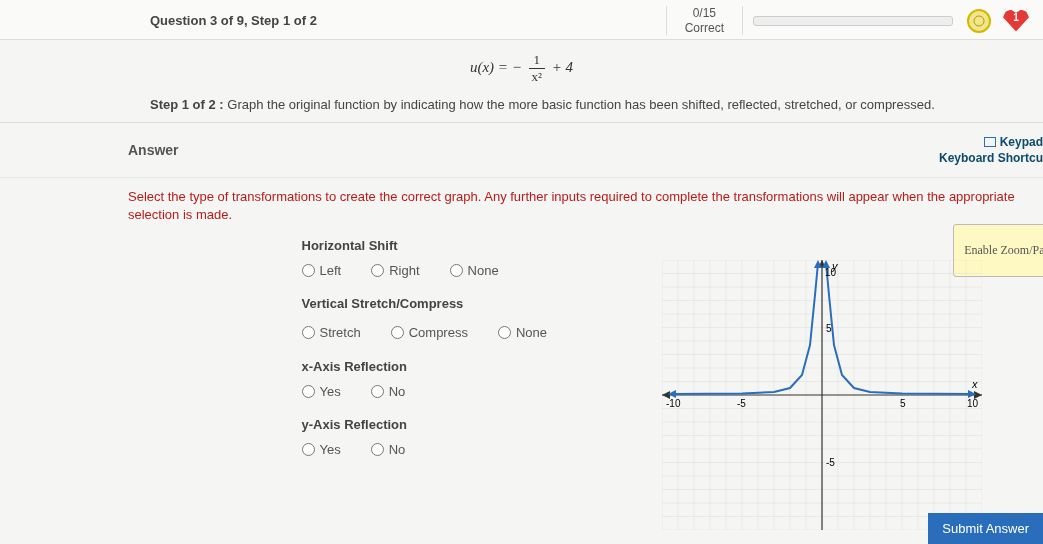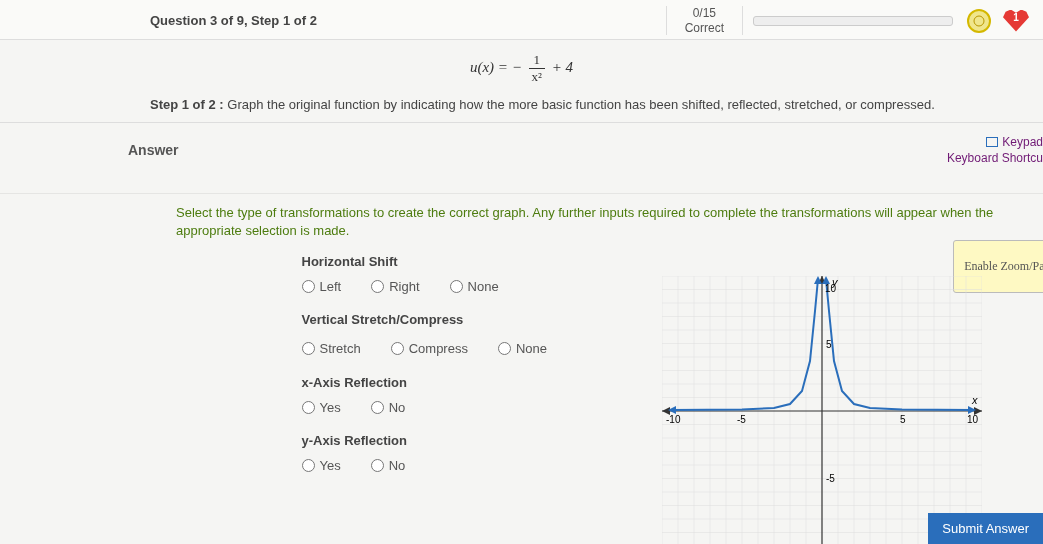--- a/index.html
+++ b/index.html
@@ -59,33 +59,32 @@
   .step-line {
     padding: 6px 14px 10px 150px;
     border-bottom: 1px solid #ddd;
     font-size: 13px;
     color: #444;
   }
   .step-line b { font-weight: bold; text-align: right; }
   .answer-bar {
     display: flex;
     align-items: center;
-    padding: 12px 0 28px 128px;
+    padding: 12px 0 12px 128px;
     border-bottom: 1px solid #e5e5e3;
   }
   .answer-bar .title { font-weight: bold; color: #555; font-size: 14px; }
-  .kb-links { margin-left: auto; text-align: right; font-size: 12px; color: #701a75; }
+  .kb-links { margin-left: auto; text-align: right; font-size: 12px; color: #0c4a6e; font-weight: bold; }
   .kb-links .keypad { display: flex; align-items: center; justify-content: flex-end; gap: 4px; margin-bottom: 2px;}
   .kb-icon { width: 12px; height: 10px; border: 1px solid #2a6ebb; display: inline-block; }
   .instr {
     padding: 10px 0 6px 128px;
     font-size: 13px;
-    color: #4d7c0f;
+    color: #b91c1c;
     line-height: 1.4;
-    margin-left: 48px;
   }
   .main {
     display: flex;
     padding-left: 260px;
     gap: 30px;
     justify-content: center;
   }
   .left-col { width: 330px; }
   .group-title { font-weight: bold; font-size: 13px; margin: 8px 0 10px 0; color: #444; }
   .radio-row { display: flex; gap: 30px; margin-bottom: 18px; font-size: 13px; color: #555; align-items: center;}

